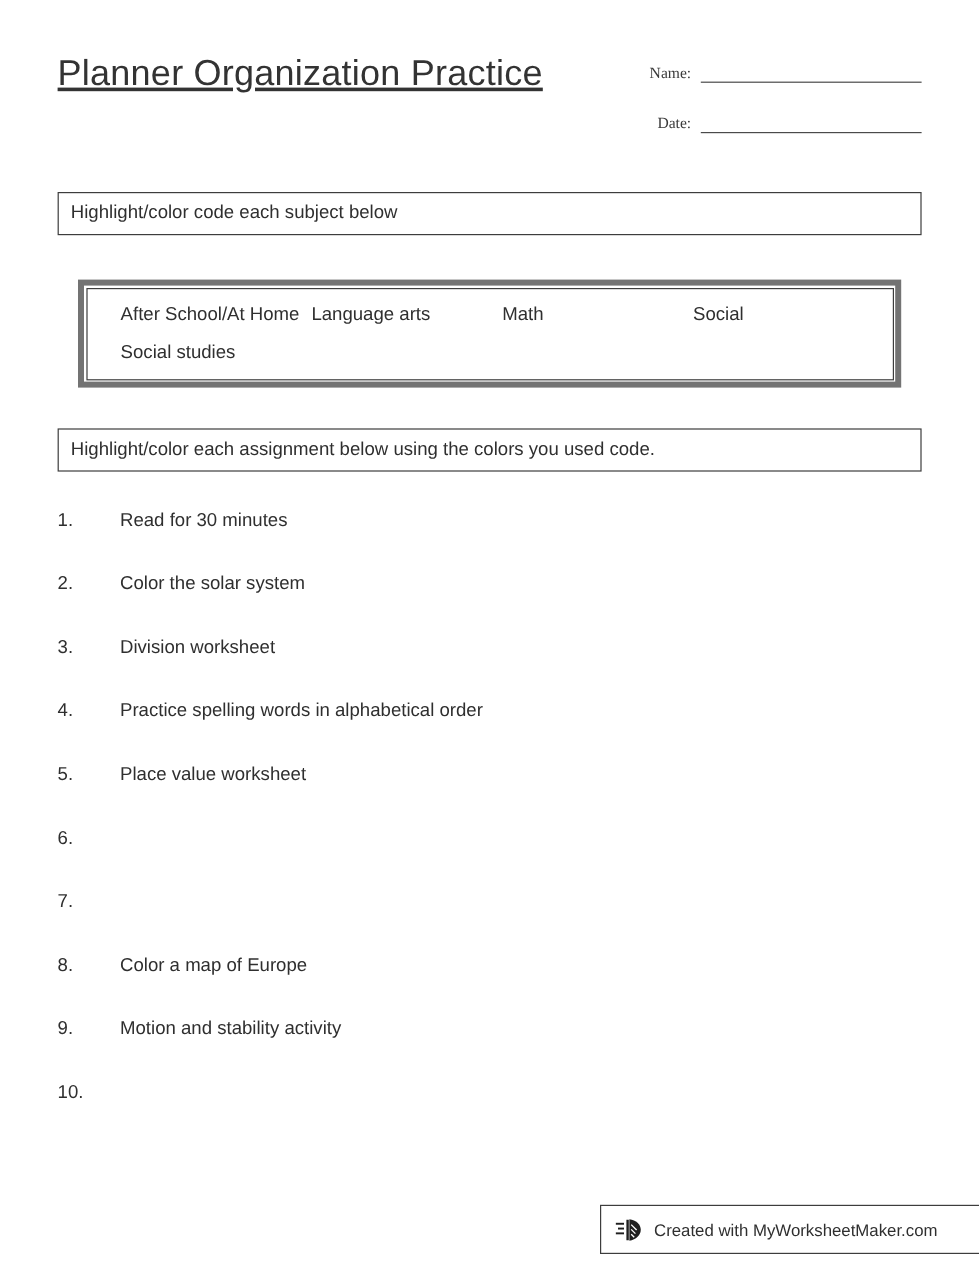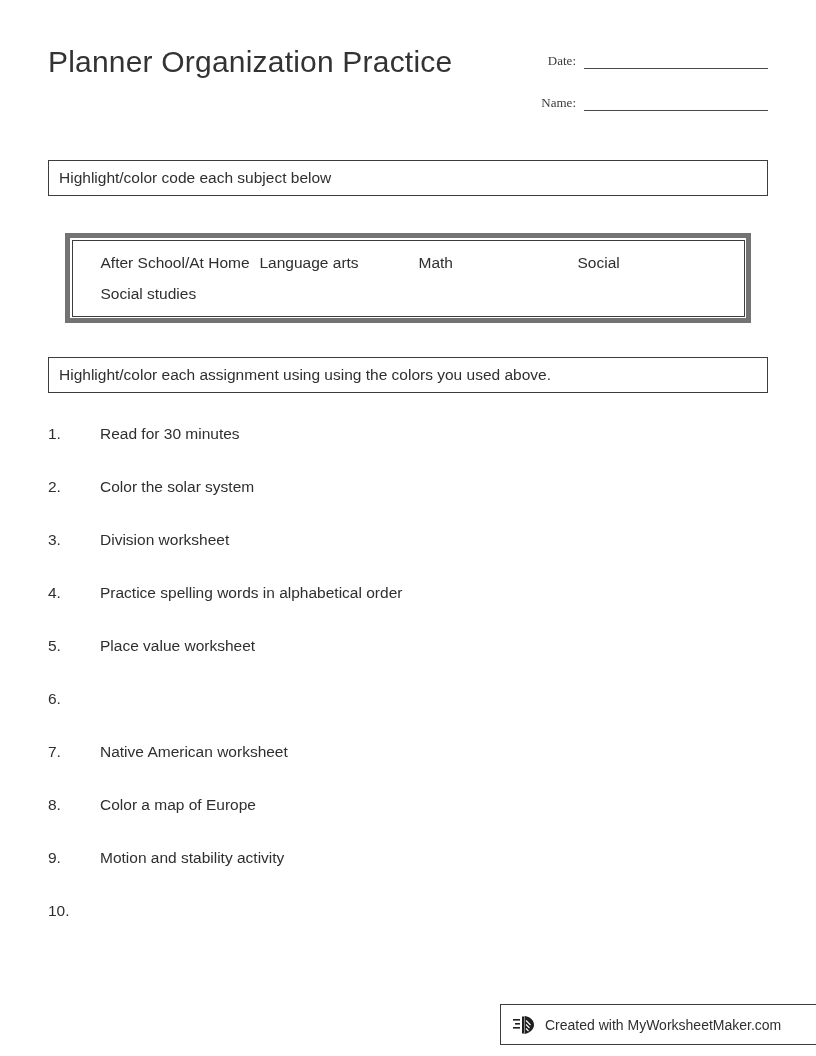--- a/index.html
+++ b/index.html
@@ -33,20 +33,21 @@
   .worksheet-title {
     position: absolute;
     left: 0;
     top: 0;
     font-size: 30px;
     font-weight: 400;
     letter-spacing: 0.2px;
     color: #333333;
     white-space: nowrap;
     line-height: 40px;
+    text-decoration: underline;
   }
   .namedate {
     position: absolute;
     right: 0;
     top: 5px;
     width: 248px;
   }
   .nd-row {
     display: flex;
     align-items: flex-end;
@@ -175,25 +176,25 @@
 </head>
 <body>
 
 <div class="page">
 
   <div class="header">
     <div class="worksheet-title">Planner Organization Practice</div>
 
     <div class="namedate">
       <div class="nd-row">
-        <span class="nd-label">Date:</span>
+        <span class="nd-label">Name:</span>
         <span class="nd-line"></span>
       </div>
       <div class="nd-row">
-        <span class="nd-label">Name:</span>
+        <span class="nd-label">Date:</span>
         <span class="nd-line"></span>
       </div>
     </div>
   </div>
 
   <div class="instruction" id="instruction-1">
     <span>Highlight/color code each subject below</span>
   </div>
 
   <div class="subjects-outer">
@@ -202,21 +203,21 @@
         <div class="subject-cell">After School/At Home</div>
         <div class="subject-cell">Language arts</div>
         <div class="subject-cell">Math</div>
         <div class="subject-cell">Social</div>
         <div class="subject-cell row2">Social studies</div>
       </div>
     </div>
   </div>
 
   <div class="instruction" id="instruction-2">
-    <span>Highlight/color each assignment using using the colors you used above.</span>
+    <span>Highlight/color each assignment below using the colors you used code.</span>
   </div>
 
   <div class="assignments">
     <div class="assignment-row">
       <span class="assignment-num">1.</span>
       <span class="assignment-text">Read for 30 minutes</span>
     </div>
     <div class="assignment-row">
       <span class="assignment-num">2.</span>
       <span class="assignment-text">Color the solar system</span>
@@ -231,21 +232,20 @@
     </div>
     <div class="assignment-row">
       <span class="assignment-num">5.</span>
       <span class="assignment-text">Place value worksheet</span>
     </div>
     <div class="assignment-row">
       <span class="assignment-num">6.</span>
     </div>
     <div class="assignment-row">
       <span class="assignment-num">7.</span>
-      <span class="assignment-text">Native American worksheet</span>
     </div>
     <div class="assignment-row">
       <span class="assignment-num">8.</span>
       <span class="assignment-text">Color a map of Europe</span>
     </div>
     <div class="assignment-row">
       <span class="assignment-num">9.</span>
       <span class="assignment-text">Motion and stability activity</span>
     </div>
     <div class="assignment-row">

